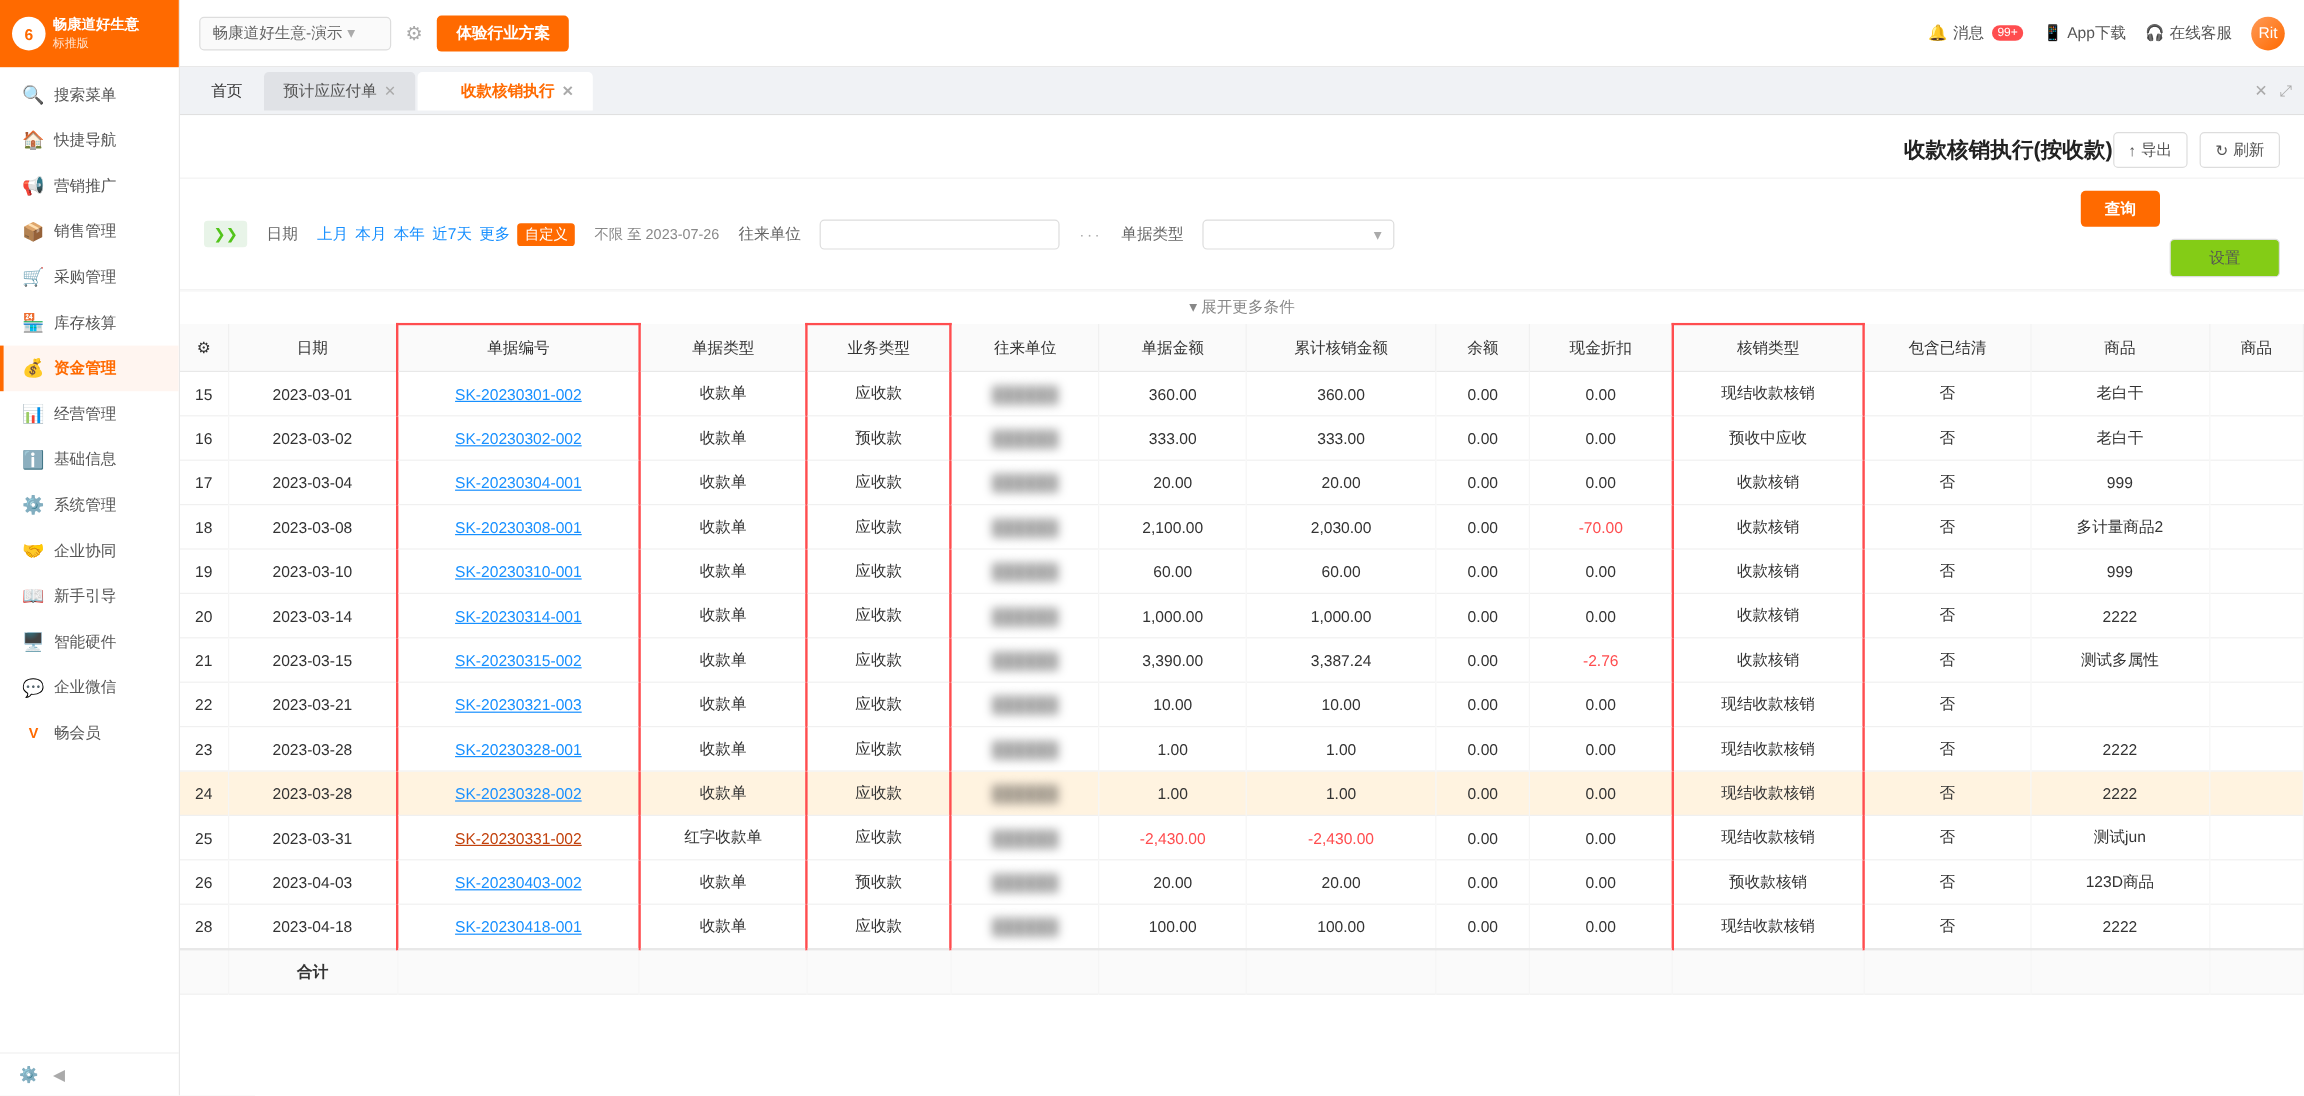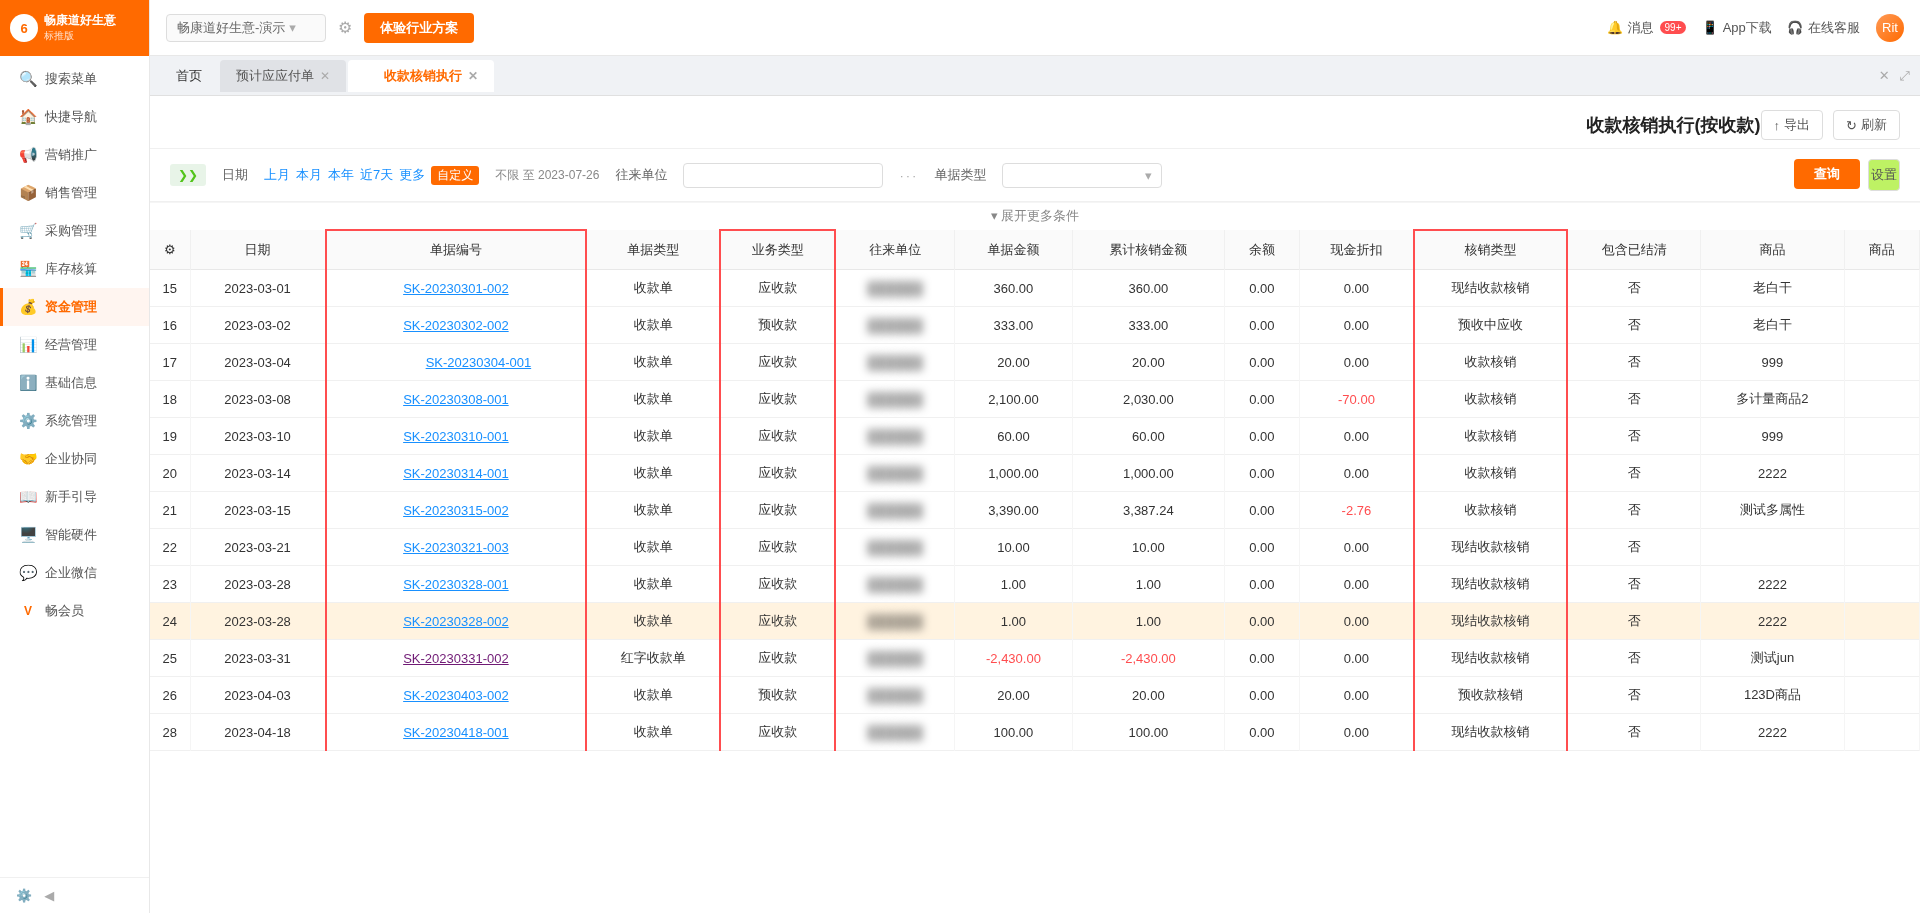--- a/index.html
+++ b/index.html
@@ -168,22 +168,22 @@
     .filter-select {
       display: flex; align-items: center; gap: 4px;
       border: 1px solid #ddd; border-radius: 4px;
       padding: 4px 10px; min-width: 160px; background: #fff; cursor: pointer;
     }
     .btn-query {
       background: #ff6a00; color: #fff; border: none; border-radius: 4px;
       padding: 6px 20px; cursor: pointer; font-size: 13px; font-weight: bold;
     }
     .btn-setting {
-      border: 1px solid #ddd; background: #bef264; border-radius: 4px;
-      padding: 6px 2px; cursor: pointer; color: #555;
+      border: 1px solid #ddd; background: #84cc16; border-radius: 4px;
+      padding: 6px 32px; cursor: pointer; color: #555; margin-top: 40px;
     }
     .expand-bar {
       text-align: center; padding: 4px;
       color: #888; font-size: 12px; cursor: pointer;
       border-top: 1px solid #f5f5f5;
     }
 
     
     .table-container {
       flex: 1;
@@ -471,21 +471,21 @@
               <td>0.00</td>
               <td>0.00</td>
               <td style="border-left: 2px solid rgb(255, 77, 79); border-right: 2px solid rgb(255, 77, 79);">预收中应收</td>
               <td>否</td>
               <td>老白干</td>
               <td></td>
             </tr>
             <tr>
               <td>17</td>
               <td>2023-03-04</td>
-              <td style="border-left: 2px solid rgb(255, 77, 79); border-right: 2px solid rgb(255, 77, 79);"><a href="#" style="color: rgb(24, 144, 255); text-decoration: underline; margin-left: 45px;">SK-20230304-001</a></td>
+              <td style="border-left: 2px solid rgb(255, 77, 79); border-right: 2px solid rgb(255, 77, 79);"><a href="#" style="color: rgb(24, 144, 255); text-decoration: underline;">SK-20230304-001</a></td>
               <td>收款单</td>
               <td style="border-left: 2px solid rgb(255, 77, 79); border-right: 2px solid rgb(255, 77, 79);">应收款</td>
               <td style="color: transparent; text-shadow: rgba(0, 0, 0, 0.35) 0px 0px 8px; user-select: none;">██████</td>
               <td>20.00</td>
               <td>20.00</td>
               <td>0.00</td>
               <td>0.00</td>
               <td style="border-left: 2px solid rgb(255, 77, 79); border-right: 2px solid rgb(255, 77, 79);">收款核销</td>
               <td>否</td>
               <td>999</td>
@@ -599,21 +599,21 @@
               <td>0.00</td>
               <td>0.00</td>
               <td style="border-left: 2px solid rgb(255, 77, 79); border-right: 2px solid rgb(255, 77, 79);">现结收款核销</td>
               <td>否</td>
               <td>2222</td>
               <td></td>
             </tr>
             <tr>
               <td>25</td>
               <td>2023-03-31</td>
-              <td style="border-left: 2px solid rgb(255, 77, 79); border-right: 2px solid rgb(255, 77, 79);"><a href="#" style="color: #701a75; text-decoration: underline;">SK-20230331-002</a></td>
+              <td style="border-left: 2px solid rgb(255, 77, 79); border-right: 2px solid rgb(255, 77, 79);"><a href="#" style="color: #c2410c; text-decoration: underline;">SK-20230331-002</a></td>
               <td>红字收款单</td>
               <td style="border-left: 2px solid rgb(255, 77, 79); border-right: 2px solid rgb(255, 77, 79);">应收款</td>
               <td style="color: transparent; text-shadow: rgba(0, 0, 0, 0.35) 0px 0px 8px; user-select: none;">██████</td>
               <td style="color: rgb(255, 77, 79);">-2,430.00</td>
               <td style="color: rgb(255, 77, 79);">-2,430.00</td>
               <td>0.00</td>
               <td>0.00</td>
               <td style="border-left: 2px solid rgb(255, 77, 79); border-right: 2px solid rgb(255, 77, 79);">现结收款核销</td>
               <td>否</td>
               <td>测试jun</td>
@@ -644,18 +644,34 @@
               <td style="color: transparent; text-shadow: rgba(0, 0, 0, 0.35) 0px 0px 8px; user-select: none;">██████</td>
               <td>100.00</td>
               <td>100.00</td>
               <td>0.00</td>
               <td>0.00</td>
               <td style="border-left: 2px solid rgb(255, 77, 79); border-right: 2px solid rgb(255, 77, 79);">现结收款核销</td>
               <td>否</td>
               <td>2222</td>
               <td></td>
             </tr>
+            <tr style="background: rgb(250, 250, 250); font-weight: bold; border-top: 2px solid rgb(232, 232, 232);">
+              <td style="padding: 9px 12px; text-align: center;"></td>
+              <td style="padding: 9px 12px; text-align: center;">合计</td>
+              <td style="padding: 9px 12px; text-align: center;"></td>
+              <td style="padding: 9px 12px; text-align: center;"></td>
+              <td style="padding: 9px 12px; text-align: center;"></td>
+              <td style="padding: 9px 12px; text-align: center;"></td>
+              <td style="padding: 9px 12px; text-align: center;"></td>
+              <td style="padding: 9px 12px; text-align: center;"></td>
+              <td style="padding: 9px 12px; text-align: center;"></td>
+              <td style="padding: 9px 12px; text-align: center;"></td>
+              <td style="padding: 9px 12px; text-align: center;"></td>
+              <td style="padding: 9px 12px; text-align: center;"></td>
+              <td style="padding: 9px 12px; text-align: center;"></td>
+              <td style="padding: 9px 12px; text-align: center;"></td>
+            </tr>
           </tbody>
       </table>
     </div>
 
   </div>
 </div>
 
 </body></html>

